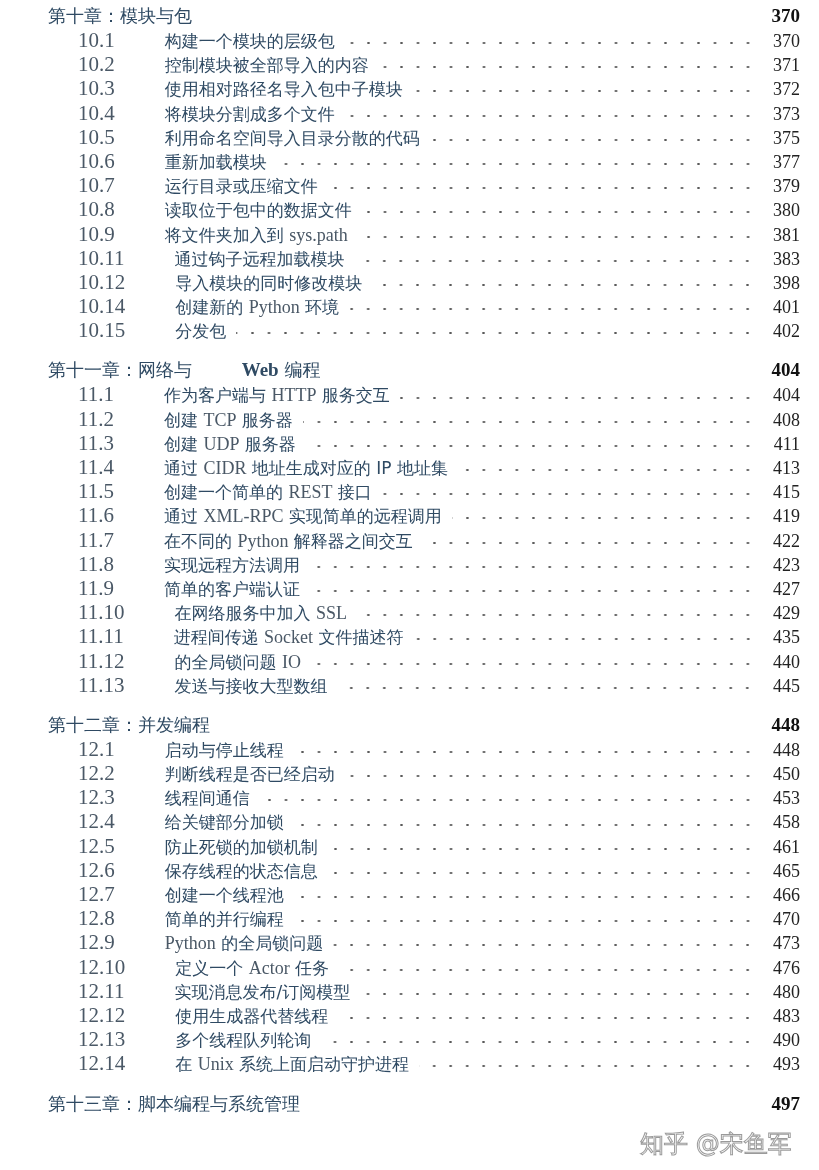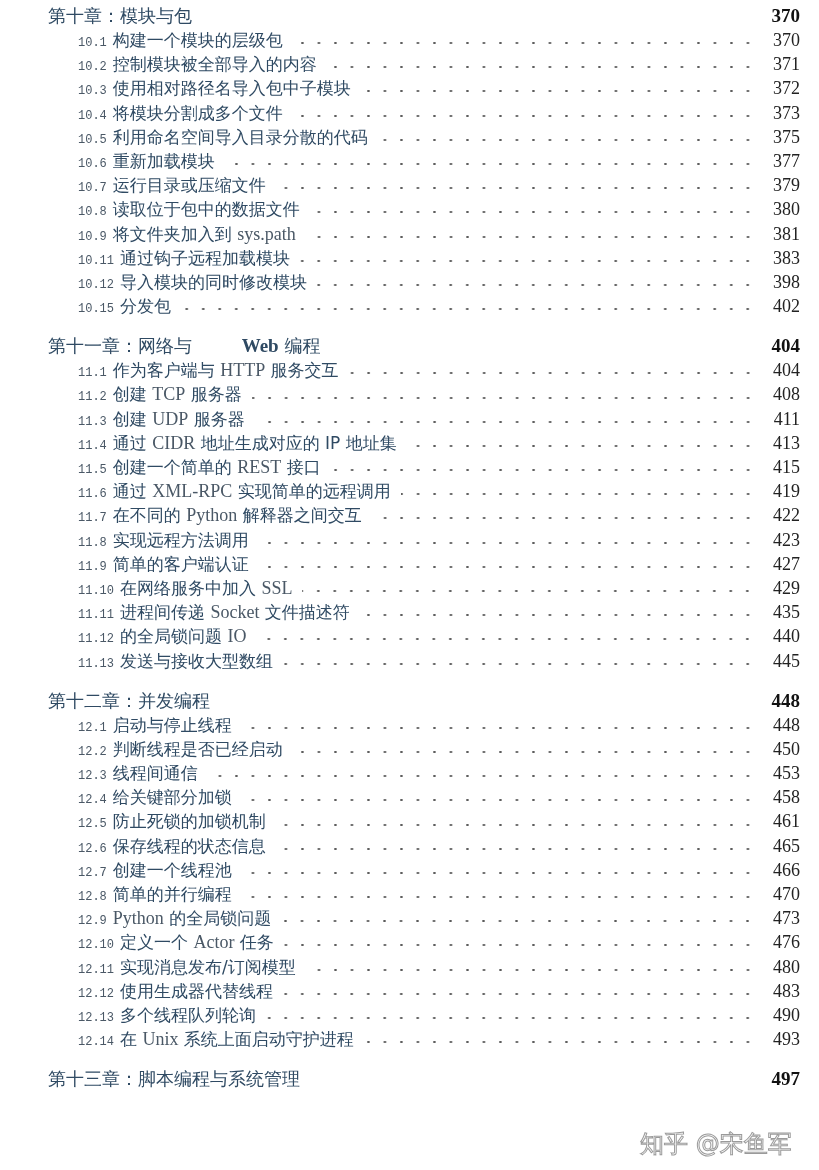--- a/index.html
+++ b/index.html
@@ -52,31 +52,32 @@
       min-width: 40px;
     }
     .entry {
       display: flex;
       align-items: baseline;
       height: 24.2px;
       line-height: 24.2px;
       padding-left: 30px;
     }
     .entry-num {
-      font-family: Liberation Mono, monospace;
-      font-size: 12px;
+      font-family: Liberation Serif, serif;
+      font-size: 21px;
       color: #4a5866;
       margin-right: 6px;
       white-space: nowrap;
     }
     .entry-title {
       font-family: "DejaVu Sans", "Liberation Sans", sans-serif;
       font-size: 17px;
       color: #2f4a63;
       white-space: nowrap;
+      margin-left: 44px;
     }
     .entry-title .latin {
       font-family: "Liberation Serif", "DejaVu Serif", serif;
       font-size: 18px;
       color: #4a5866;
     }
     .leader {
       flex: 1 1 auto;
       margin: 0 10px 0 10px;
       height: 10px;
@@ -177,20 +178,26 @@
         <span class="leader"></span>
         <span class="entry-page">383</span>
       </div>
       <div class="entry">
         <span class="entry-num">10.12</span>
         <span class="entry-title"><span>导入模块的同时修改模块</span><span class="latin"></span><span></span></span>
         <span class="leader"></span>
         <span class="entry-page">398</span>
       </div>
       <div class="entry">
+        <span class="entry-num">10.14</span>
+        <span class="entry-title"><span>创建新的 </span><span class="latin">Python</span><span> 环境</span></span>
+        <span class="leader"></span>
+        <span class="entry-page">401</span>
+      </div>
+      <div class="entry">
         <span class="entry-num">10.15</span>
         <span class="entry-title"><span>分发包</span><span class="latin"></span><span></span></span>
         <span class="leader"></span>
         <span class="entry-page">402</span>
       </div>
     </div>
     <div class="chapter">
       <div class="chapter-head">
         <span class="chapter-title"><span>第十一章：网络与 </span><span class="latin">Web</span><span> 编程</span></span>
         <span class="chapter-page">404</span>

